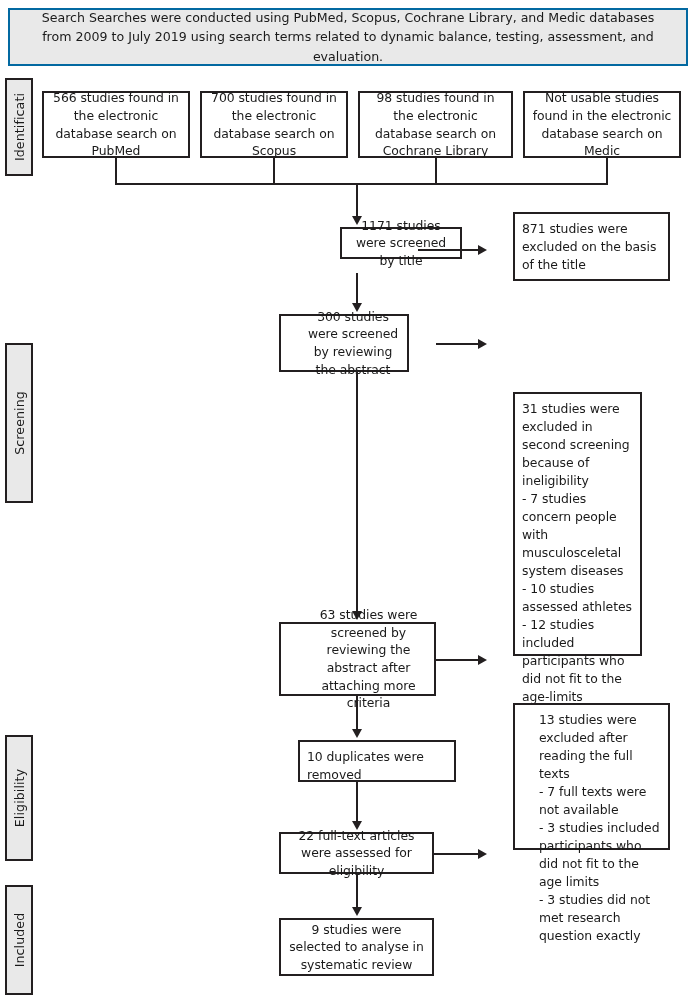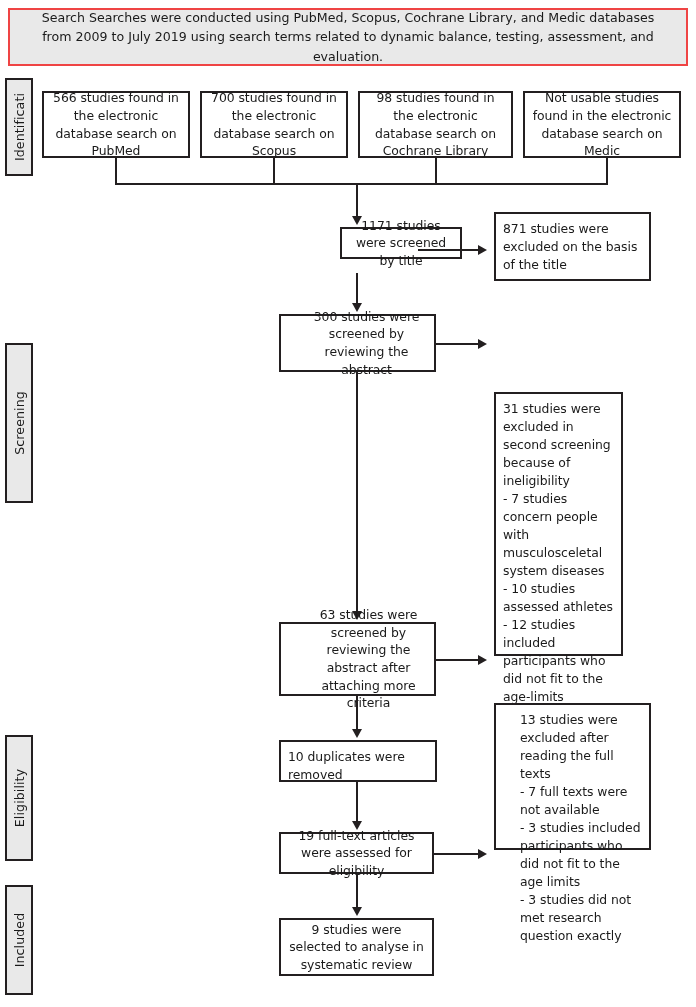--- a/index.html
+++ b/index.html
@@ -35,28 +35,29 @@
     padding: 3px 6px;
     white-space: pre-line;
     letter-spacing: -0.05px;
   }
   .node.left {
     text-align: left;
     justify-content: flex-start;
     align-items: flex-start;
     padding: 6px 7px;
     line-height: 1.45;
+    margin-left: 19px;
   }
 
   
   .banner {
     position: absolute;
     box-sizing: border-box;
     background: #e9e9e9;
-    border: 2px solid #ef4444;
+    border: 2px solid #0369a1;
     display: flex;
     align-items: center;
     justify-content: center;
     text-align: center;
     font-size: 12.6px;
     line-height: 1.55;
     padding: 4px 18px;
     white-space: pre-line;
   }
 
@@ -144,21 +145,21 @@
 
   <div class="node" style="left:296px; top:227px; width:122px; height:32px;margin-left:44px;">1171 studies  were screened by title</div>
 
   <div class="hline" style="left:418px; top:249px; width:62px;"></div>
   <div class="arrow-right" style="left:478px; top:245px;"></div>
   <div class="node left" style="left:494px; top:212px; width:157px; height:69px;">871 studies were excluded on the basis of the title</div>
 
   <div class="vline" style="left:356px; top:273px; height:33px;"></div>
   <div class="arrow-down" style="left:352px; top:303px;"></div>
 
-  <div class="node" style="left:279px; top:314px; width:157px; height:58px;padding-left:24px;">300 studies were screened by reviewing the abstract</div>
+  <div class="node" style="left:279px; top:314px; width:130px; height:58px;padding-left:24px;">300 studies were screened by reviewing the abstract</div>
 
   <div class="hline" style="left:436px; top:343px; width:44px;"></div>
   <div class="arrow-right" style="left:478px; top:339px;"></div>
 
   <div class="vline" style="left:356px; top:372px; height:242px;"></div>
   <div class="arrow-down" style="left:352px; top:611px;"></div>
 
   <div class="node left" style="left:494px; top:392px; width:129px; height:264px;">31 studies were excluded in second screening because of ineligibility
 - 7 studies concern people with musculosceletal system diseases
 - 10 studies assessed athletes
@@ -176,21 +177,21 @@
   <div class="node left" style="left:279px; top:740px; width:158px; height:42px;">10 duplicates were removed</div>
 
   <div class="node left" style="left:494px; top:703px; width:157px; height:147px;padding-left:24px;">13 studies were excluded after reading the full texts
 - 7 full texts were not available
 - 3 studies included participants who did not fit to the age limits
 - 3 studies did not met research question exactly</div>
 
   <div class="vline" style="left:356px; top:782px; height:42px;"></div>
   <div class="arrow-down" style="left:352px; top:821px;"></div>
 
-  <div class="node" style="left:279px; top:832px; width:155px; height:42px;">19 full-text articles were assessed for eligibility</div>
+  <div class="node" style="left:279px; top:832px; width:155px; height:42px;">22 full-text articles were assessed for eligibility</div>
 
   <div class="hline" style="left:434px; top:853px; width:46px;"></div>
   <div class="arrow-right" style="left:478px; top:849px;"></div>
 
   <div class="vline" style="left:356px; top:874px; height:36px;"></div>
   <div class="arrow-down" style="left:352px; top:907px;"></div>
 
   <div class="node" style="left:279px; top:918px; width:155px; height:58px;">9 studies were selected to analyse in systematic review</div>
 
 </div>

